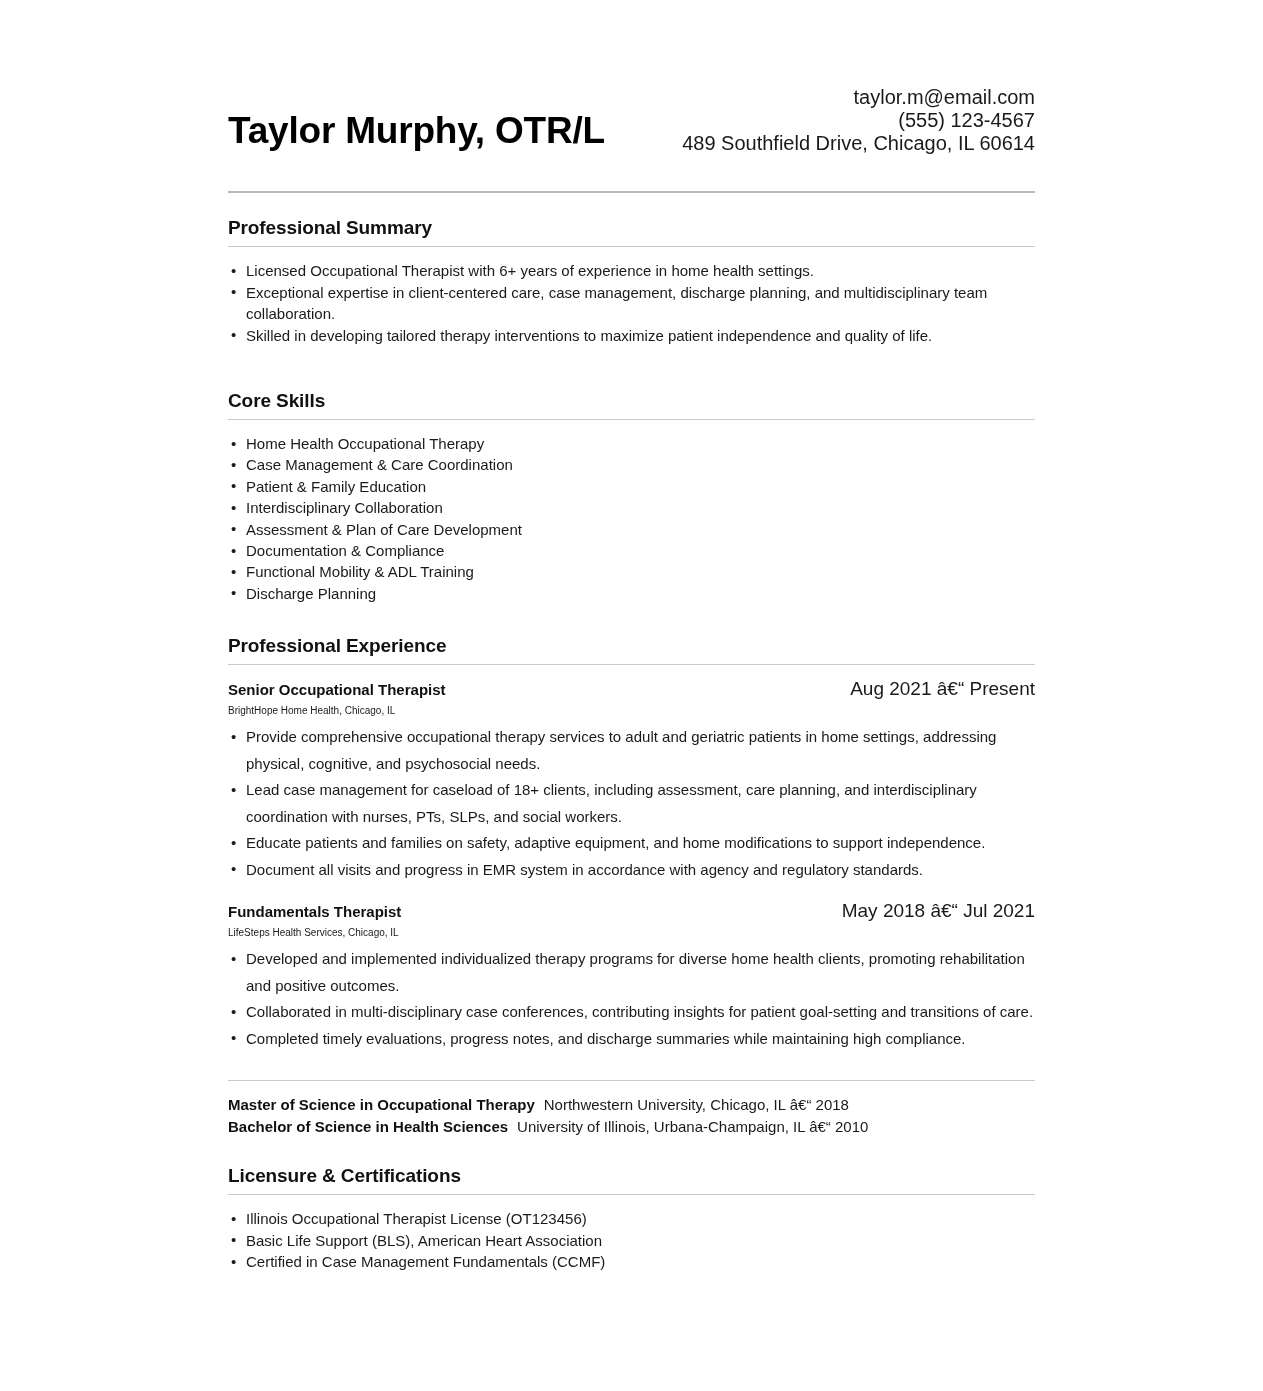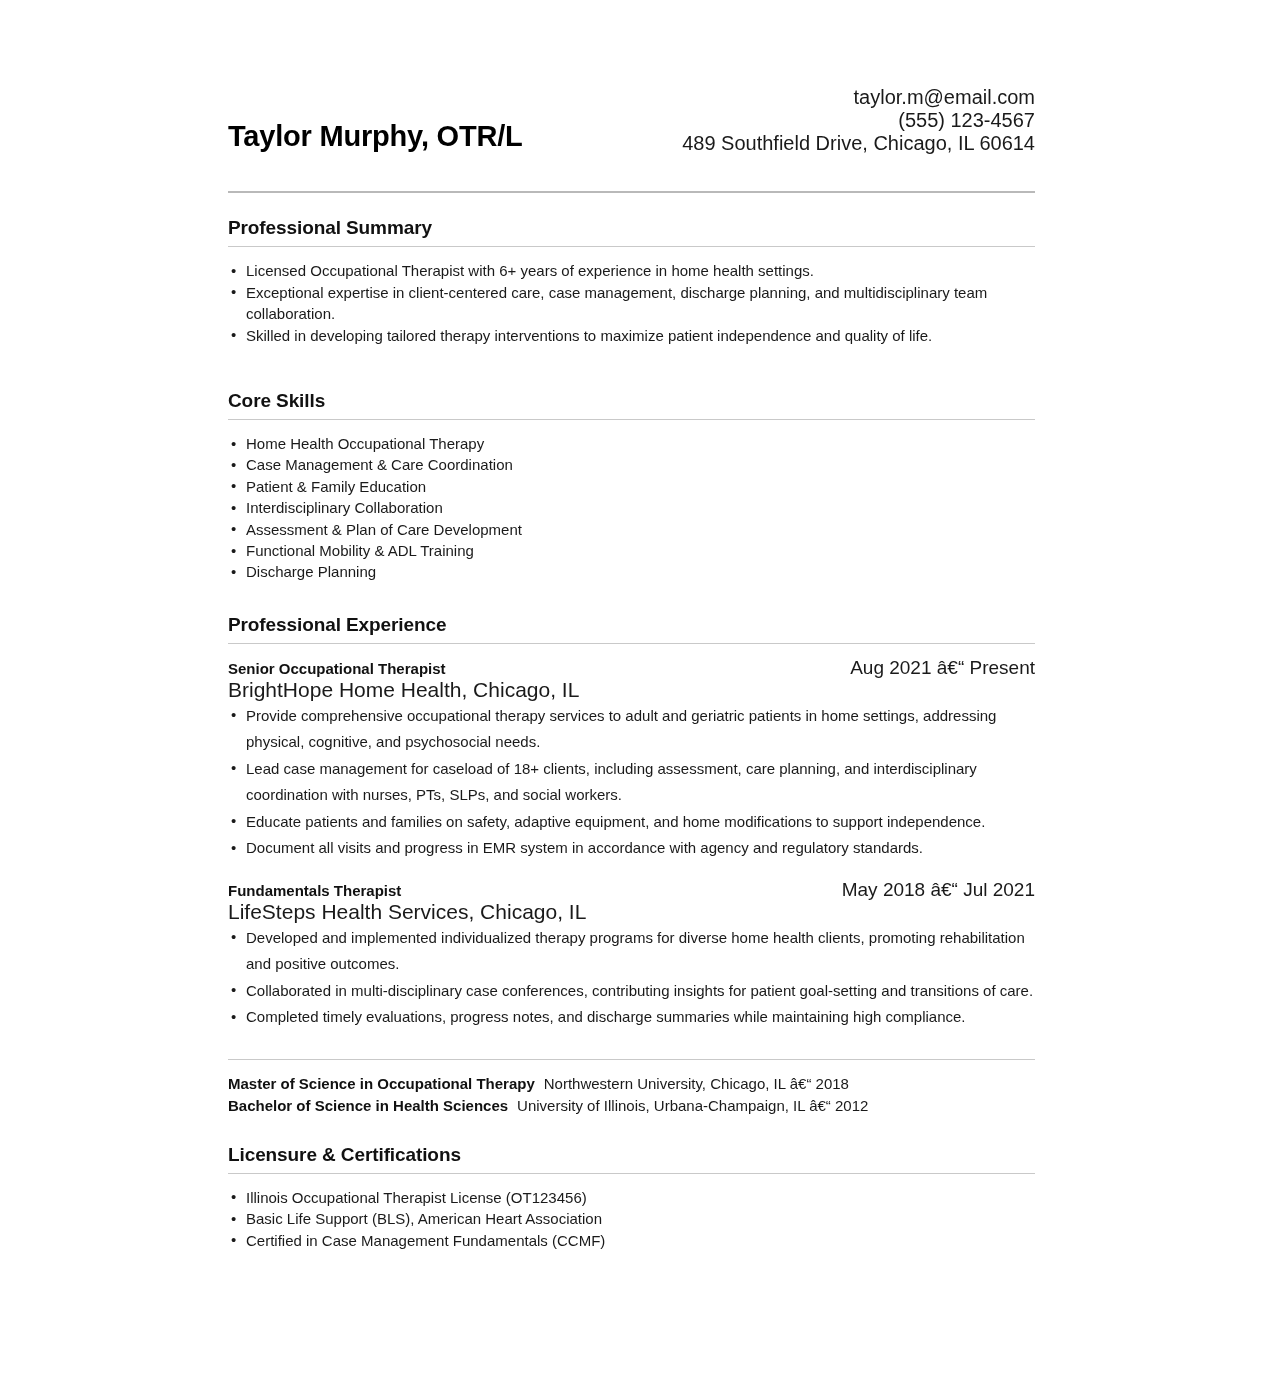--- a/index.html
+++ b/index.html
@@ -23,21 +23,21 @@
   }
 
   
   .header {
     display: flex;
     align-items: flex-end;
     justify-content: space-between;
     padding-top: 86px;
   }
   .name {
-    font-size: 29px;
+    font-size: 37px;
     font-weight: 700;
     letter-spacing: -0.2px;
     color: #000000;
     line-height: 1.15;
     margin: 0 0 4px 0;
     white-space: nowrap;
   }
   .contact {
     text-align: right;
     font-size: 20px;
@@ -117,21 +117,21 @@
     line-height: 21px;
   }
   .job-dates {
     font-size: 19px;
     color: #1a1a1a;
     line-height: 21px;
     white-space: nowrap;
     text-align: left;
   }
   .job-company {
-    font-size: 21px;
+    font-size: 10px;
     color: #1a1a1a;
     line-height: 21px;
     margin-bottom: 3px;
   }
 
   
   .edu-list { margin: 0; }
   .edu-item {
     font-size: 15px;
     line-height: 22px;
@@ -176,20 +176,21 @@
 
   <div class="section skills-section">
     <div class="section-title">Core Skills</div>
     <hr class="section-rule">
     <ul class="bullets skills">
       <li>Home Health Occupational Therapy</li>
       <li>Case Management &amp; Care Coordination</li>
       <li>Patient &amp; Family Education</li>
       <li>Interdisciplinary Collaboration</li>
       <li>Assessment &amp; Plan of Care Development</li>
+      <li>Documentation &amp; Compliance</li>
       <li>Functional Mobility &amp; ADL Training</li>
       <li>Discharge Planning</li>
     </ul>
   </div>
 
   <div class="section exp-section">
     <div class="section-title">Professional Experience</div>
     <hr class="section-rule">
 
     <div class="job">
@@ -220,21 +221,21 @@
     </div>
   </div>
 
   <div class="section edu-section">
     <hr class="section-rule">
     <div class="edu-list">
       <div class="edu-item">
         <span class="edu-degree">Master of Science in Occupational Therapy</span><span class="edu-school">Northwestern University, Chicago, IL â€“ 2018</span>
       </div>
       <div class="edu-item">
-        <span class="edu-degree">Bachelor of Science in Health Sciences</span><span class="edu-school">University of Illinois, Urbana-Champaign, IL â€“ 2012</span>
+        <span class="edu-degree">Bachelor of Science in Health Sciences</span><span class="edu-school">University of Illinois, Urbana-Champaign, IL â€“ 2010</span>
       </div>
     </div>
   </div>
 
   <div class="section cert-section">
     <div class="section-title">Licensure &amp; Certifications</div>
     <hr class="section-rule">
     <ul class="bullets">
       <li>Illinois Occupational Therapist License (OT123456)</li>
       <li>Basic Life Support (BLS), American Heart Association</li>

